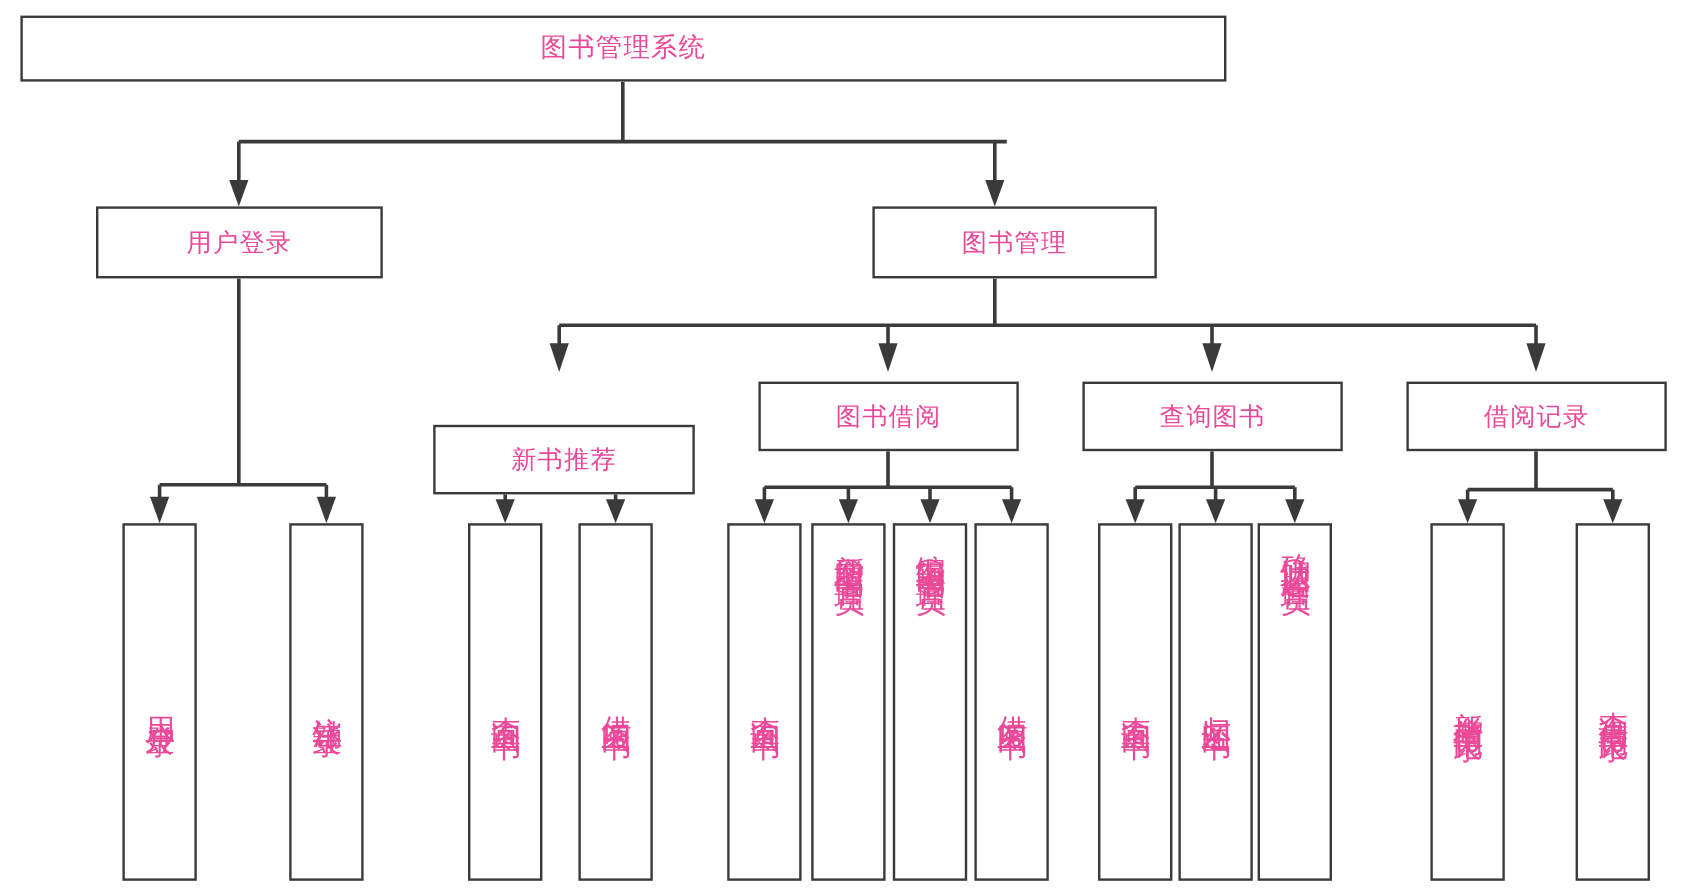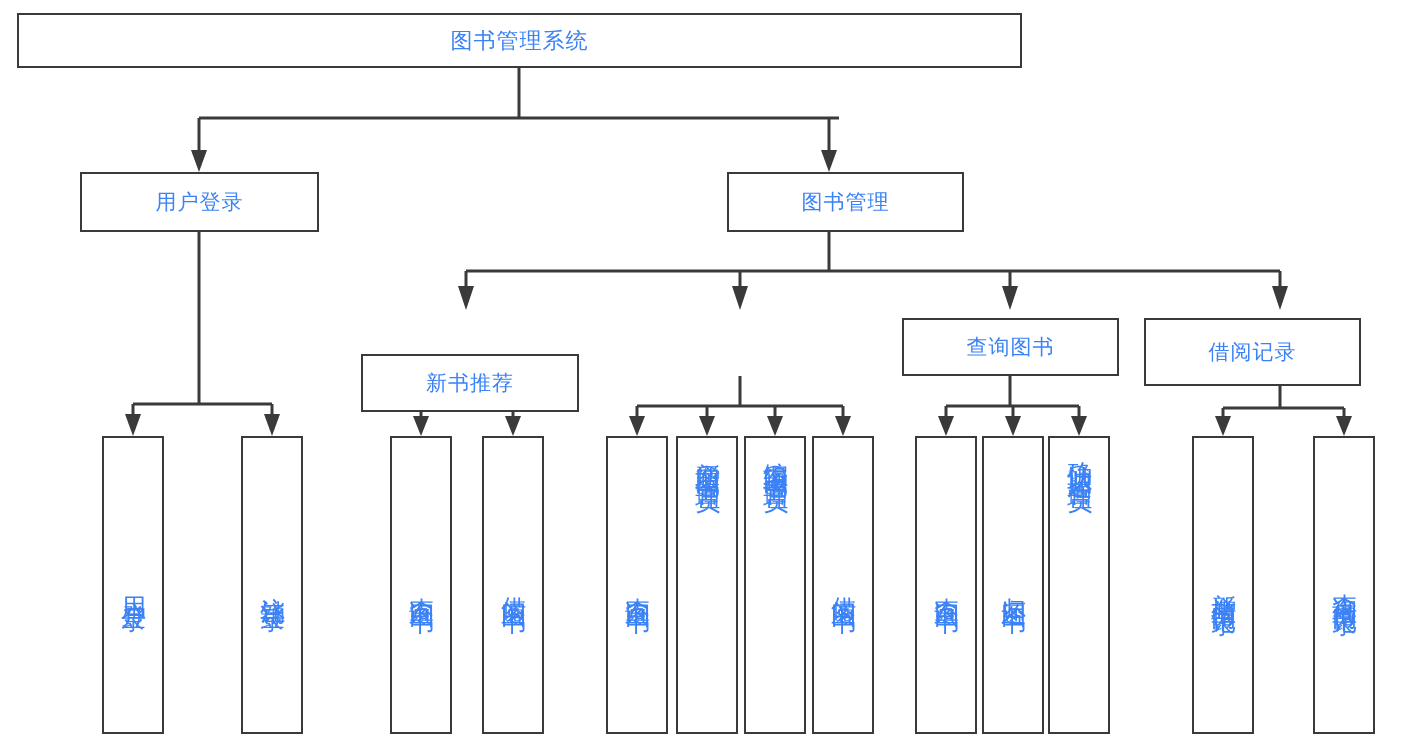--- a/index.html
+++ b/index.html
@@ -8,21 +8,21 @@
   svg.edges{position:absolute;left:0;top:0;width:1405px;height:747px;pointer-events:none;}
 
   .node{
     position:absolute;
     box-sizing:border-box;
     background:#ffffff;
     border:2px solid #3a3a3a;
     display:flex;
     align-items:center;
     justify-content:center;
-    color:#3b82f6;
+    color:#ec4899;
   }
   .node .label{
     display:block;
     text-align:center;
     line-height:1.18;
     white-space:nowrap;
   }
   
   .node.horiz .label{font-size:21px;letter-spacing:1px;}
   .node.root .label{font-size:22px;}
@@ -143,26 +143,29 @@
   </div>
 
   <div class="node horiz" style="left:711px;top:172px;width:237px;height:60px;margin-left:16px;">
     <span class="label">图书管理</span>
   </div>
 
   <div class="node horiz" style="left:361px;top:318px;width:218px;height:58px;margin-top:36px;">
     <span class="label">新书推荐</span>
   </div>
 
+  <div class="node horiz" style="left:632px;top:318px;width:217px;height:58px;">
+    <span class="label">图书借阅</span>
+  </div>
 
   <div class="node horiz" style="left:902px;top:318px;width:217px;height:58px;">
     <span class="label">查询图书</span>
   </div>
 
-  <div class="node horiz" style="left:1144px;top:318px;width:217px;height:68px;">
+  <div class="node horiz" style="left:1172px;top:318px;width:217px;height:58px;">
     <span class="label">借阅记录</span>
   </div>
 
   <div class="node leaf" style="left:102px;top:436px;width:62px;height:298px;">
     <span class="label">用户登录</span>
   </div>
 
   <div class="node leaf" style="left:241px;top:436px;width:62px;height:298px;">
     <span class="label">注销登录</span>
   </div>

